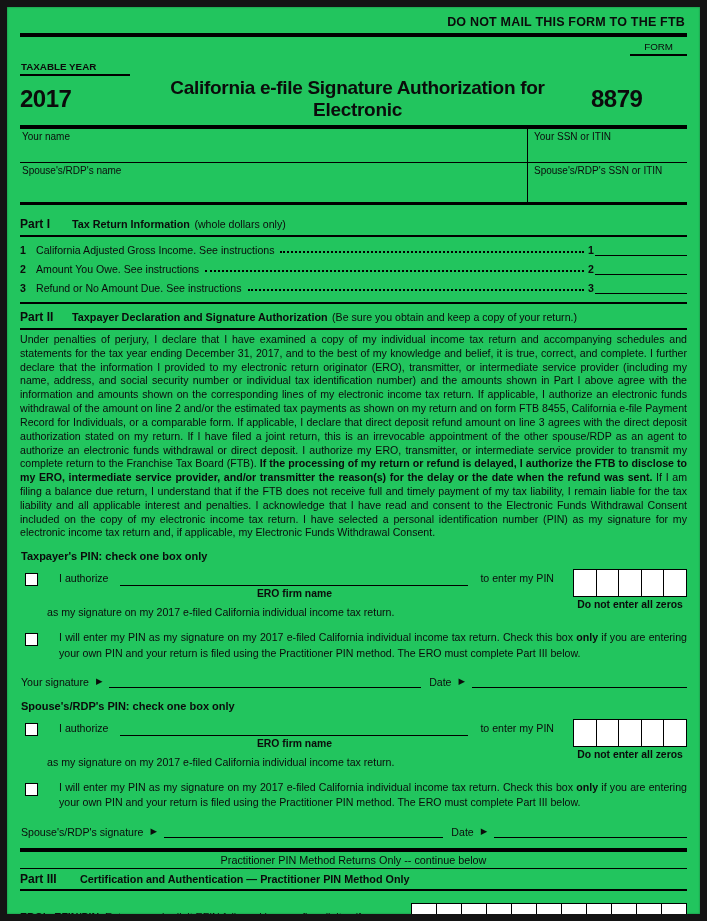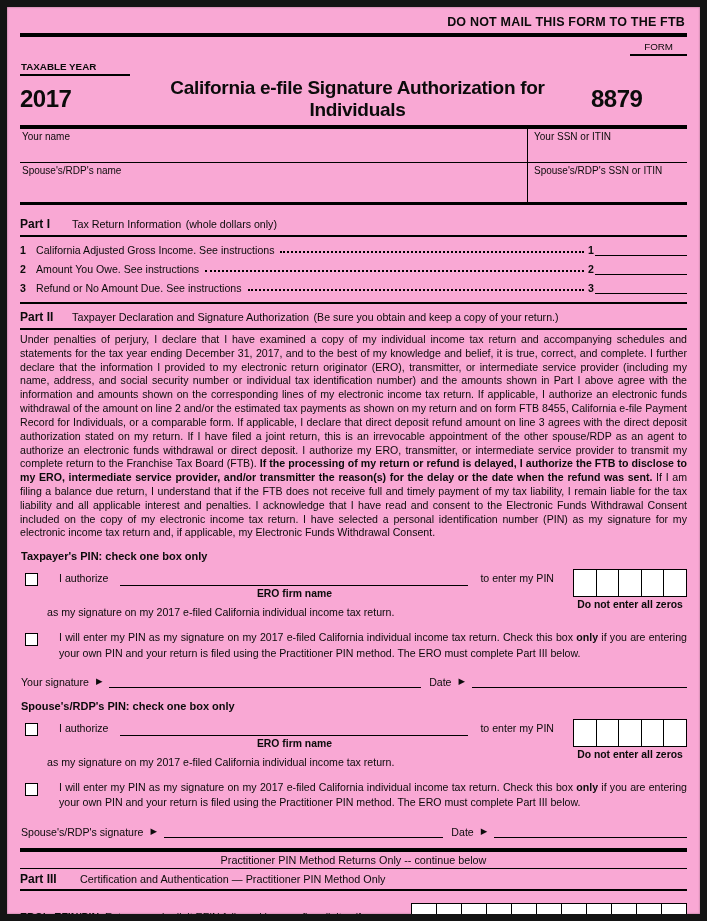--- a/index.html
+++ b/index.html
@@ -1,18 +1,18 @@
 <!DOCTYPE html>
 <html><head>
 <meta charset="utf-8">
 <style>
   html,body{margin:0;padding:0;background:#d9d9d6;}
   body{font-family:"Liberation Sans", sans-serif; color:#0b0b0b; -webkit-font-smoothing:antialiased;}
   .page{
-    width:707px;height:921px;box-sizing:border-box;margin:0 auto;background:#f9a8d4;
+    width:707px;height:921px;box-sizing:border-box;margin:0 auto;background:#22c55e;
     border:7px solid #141414;
     box-shadow:0 0 0 2px #3a3a3a, 2px 3px 8px rgba(0,0,0,.55), inset 0 0 2px rgba(0,0,0,.4);
     padding:5px 13px 9px 13px;
     display:flex;flex-direction:column;position:relative;overflow:hidden;
   }
   b,.b{font-weight:bold;}
 
   
   .donotmail{text-align:right;font-weight:bold;font-size:12.5px;letter-spacing:.2px;padding:3px 2px 4px 0;}
   .rule-thick{border-top:4px solid #000;}
@@ -30,21 +30,21 @@
   .nc-tl{height:31px;border-bottom:1px solid #000;}
   .nc-tr{height:31px;border-bottom:1px solid #000;border-left:1.5px solid #000;padding-left:6px;}
   .nc-bl{height:37px;}
   .nc-br{height:37px;border-left:1.5px solid #000;padding-left:6px;}
 
   
   .partbar{display:flex;align-items:baseline;border-bottom:2.5px solid #000;padding:3px 0 3px;margin-top:6px;}
   .partbar.topline{border-top:2.5px solid #000;}
   .plabel{font-weight:bold;font-size:12px;width:52px;flex:none;}
   .plabel.w3{width:60px;}
-  .phead{font-weight:normal;font-size:10.8px;}
+  .phead{font-weight:bold;font-size:10.8px;}
   .pnote{font-size:10.6px;}
 
   
   .p1row{display:flex;align-items:flex-end;font-size:10.6px;margin-top:5px;}
   .p1num{font-weight:bold;width:16px;flex:none;}
   .p1text{white-space:nowrap;padding-right:3px;}
   .leader{flex:1;border-bottom:2px dotted #000;margin:0 3px 3px 3px;}
   .p1endnum{font-weight:bold;padding:0 1px;}
   .p1amount{width:92px;flex:none;border-bottom:1.5px solid #000;height:13px;}
 
@@ -85,21 +85,21 @@
   <div class="donotmail">DO NOT MAIL THIS FORM TO THE FTB</div>
   <div class="rule-thick"></div>
 
   <div class="tyrow">
     <div class="tylabel b">TAXABLE YEAR</div>
     <div class="formlabel">FORM</div>
   </div>
 
   <div class="titlerow">
     <div class="year">2017</div>
-    <div class="ftitle">California e-file Signature Authorization for Individuals</div>
+    <div class="ftitle">California e-file Signature Authorization for Electronic</div>
     <div class="formnum">8879</div>
   </div>
   <div class="rule-thick"></div>
 
   <div class="namegrid">
     <div class="ncell nc-tl"><span>Your name</span></div>
     <div class="ncell nc-tr"><span>Your SSN or ITIN</span></div>
     <div class="ncell nc-bl"><span>Spouse's/RDP's name</span></div>
     <div class="ncell nc-br"><span>Spouse's/RDP's SSN or ITIN</span></div>
   </div>

